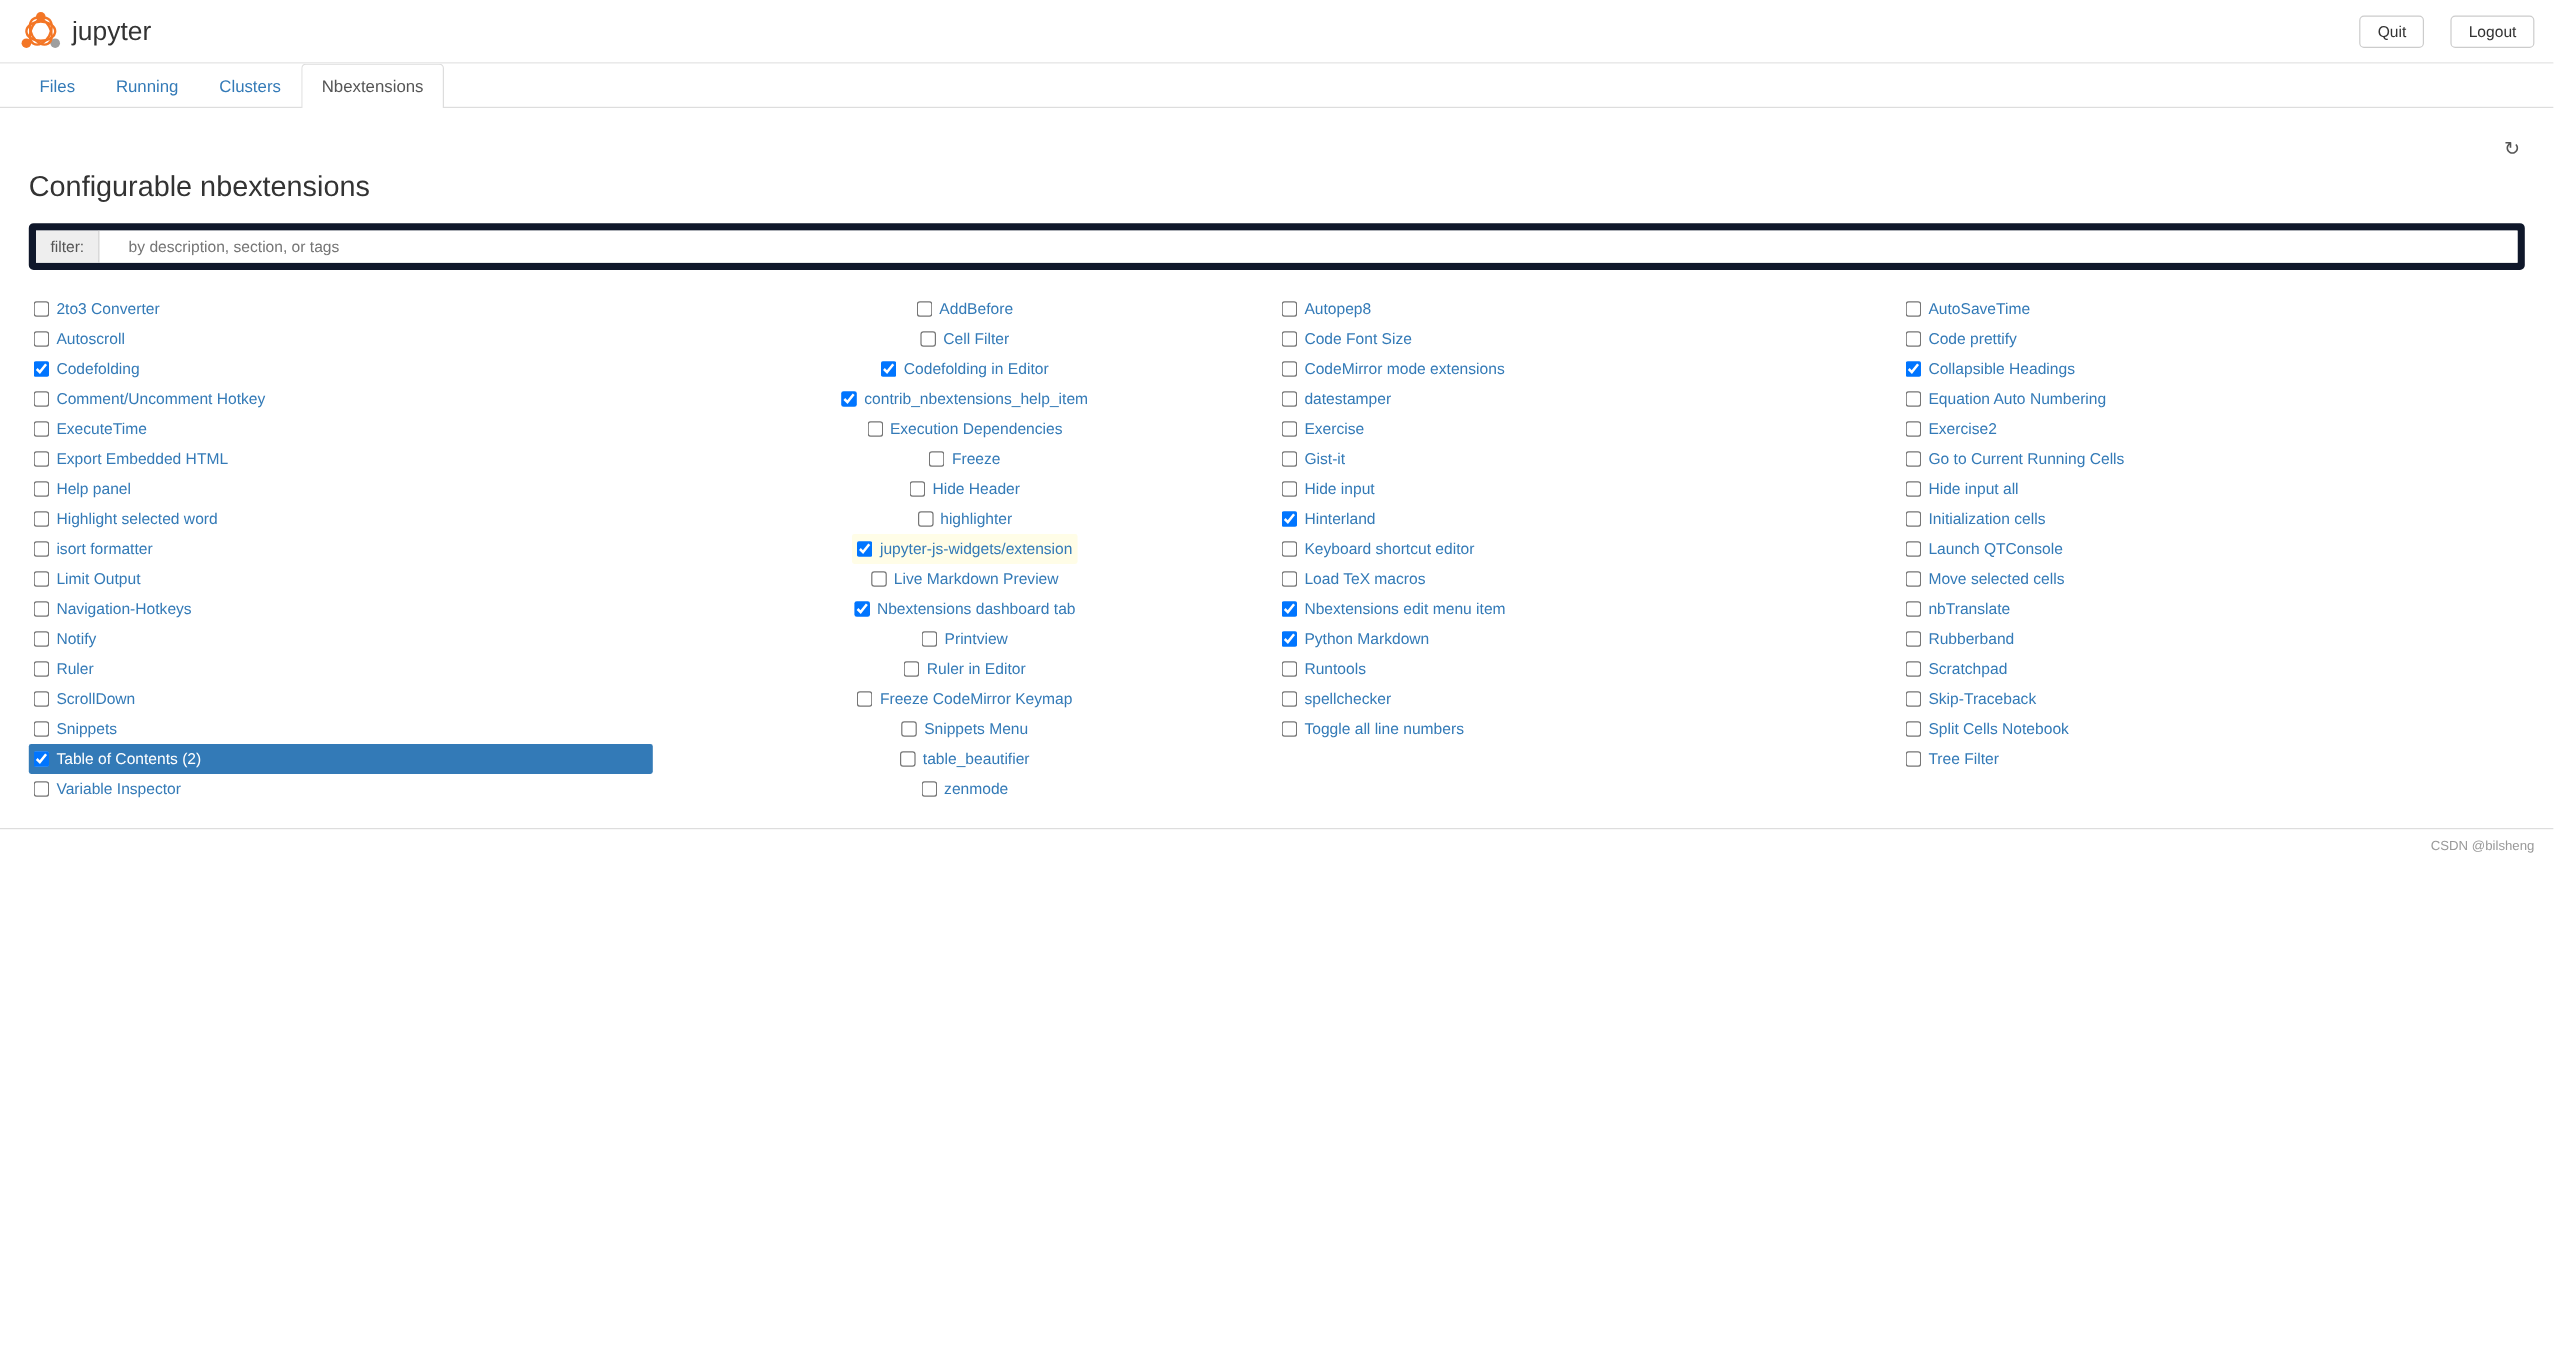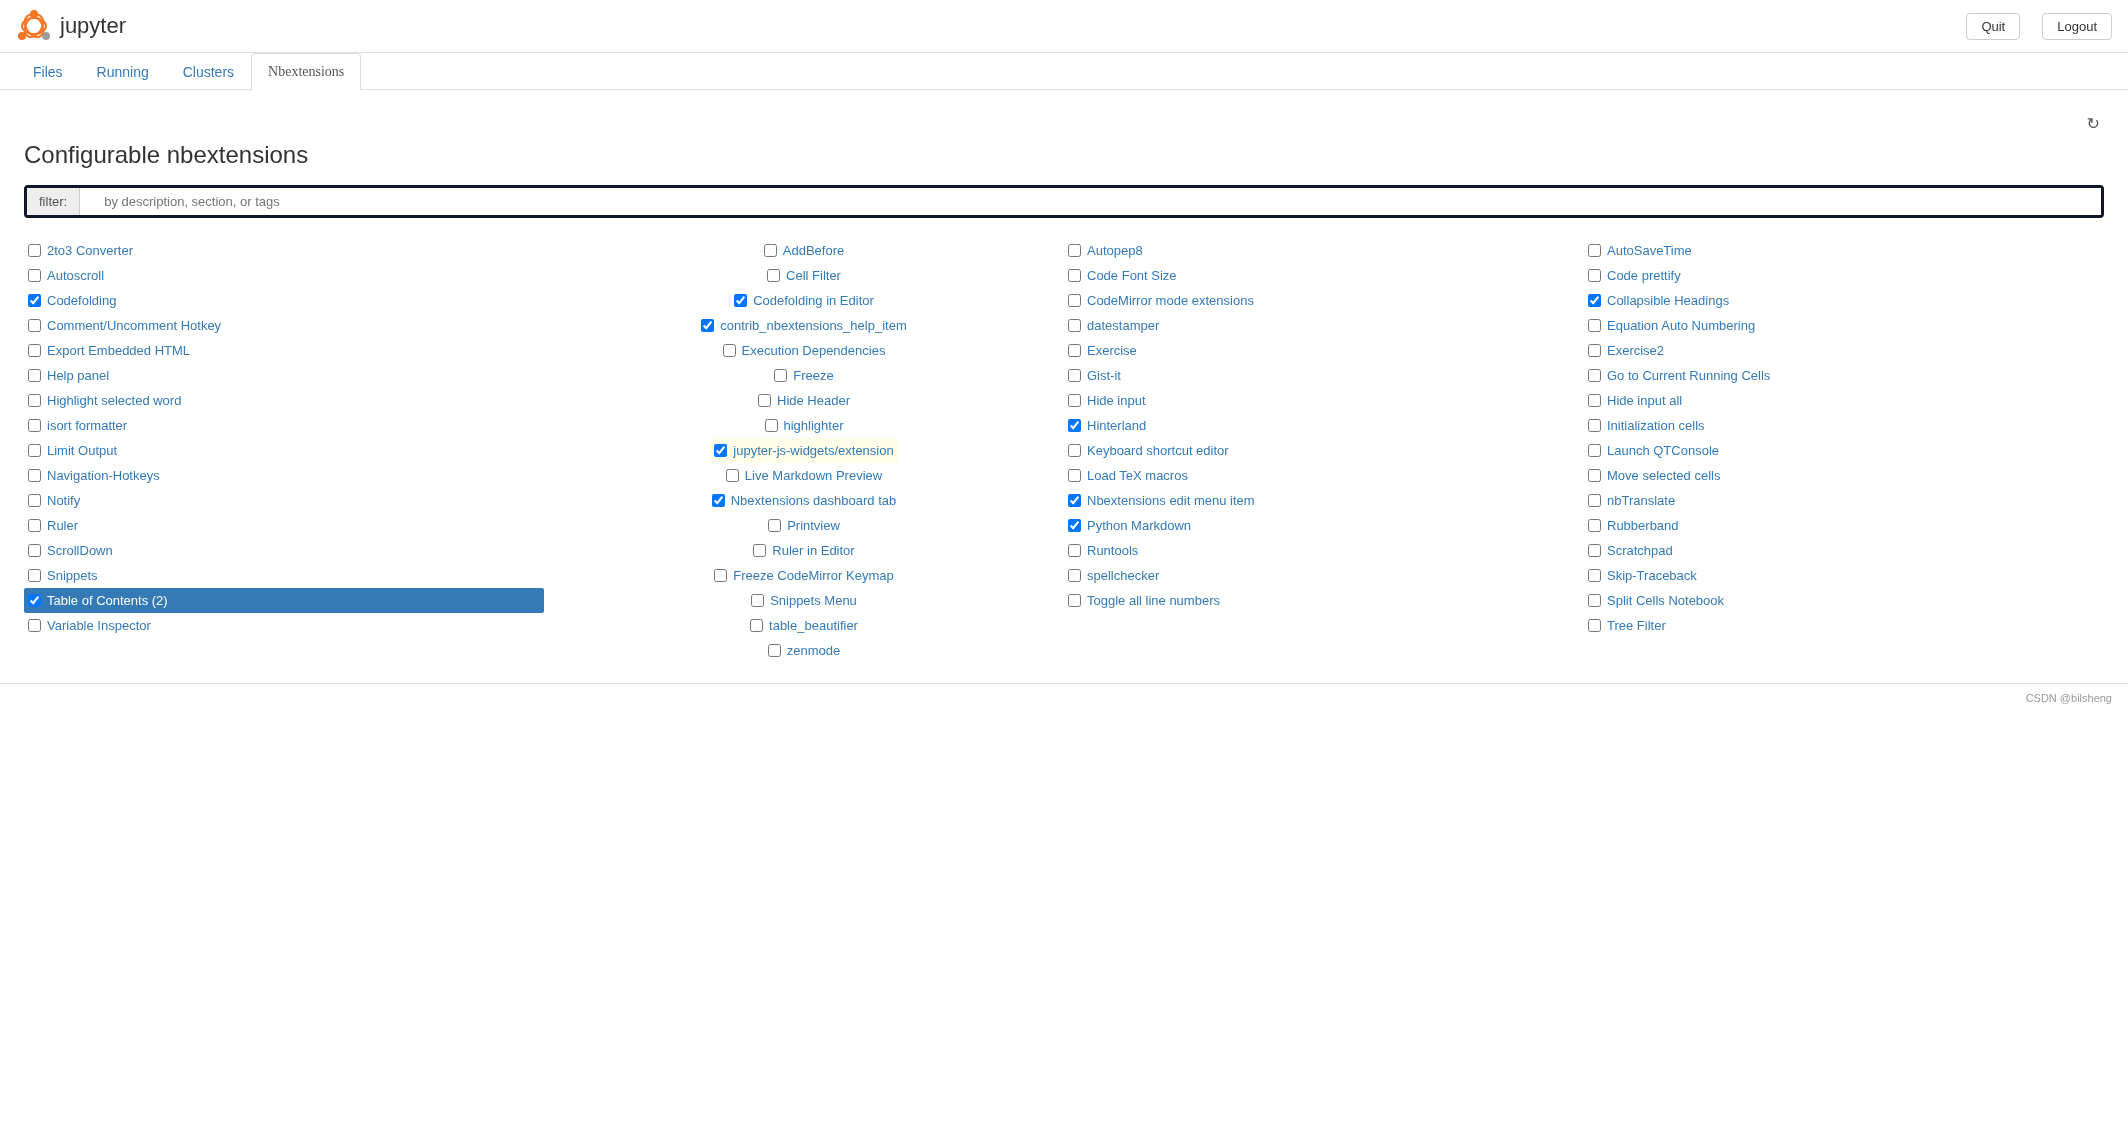--- a/index.html
+++ b/index.html
@@ -55,21 +55,20 @@
       border: 1px solid transparent;
       border-bottom: none;
       margin-bottom: -1px;
       text-decoration: none;
     }
     .tab.active {
       background: #fff;
       border-color: #ddd;
       color: #555;
       border-radius: 4px 4px 0 0;
-      font-family: Liberation Serif, serif;
     }
 
     
     .main {
       padding: 20px 24px;
     }
     .page-title {
       font-size: 24px;
       font-weight: normal;
       margin-bottom: 16px;
@@ -85,21 +84,21 @@
     }
     .disable-row input[type="checkbox"] {
       margin-top: 2px;
       flex-shrink: 0;
     }
 
     
     .filter-row {
       display: flex;
       align-items: center;
-      border: 3px solid #0f172a;
+      border: 6px solid #0f172a;
       border-radius: 4px;
       margin-bottom: 20px;
       overflow: hidden;
     }
     .filter-label {
       padding: 6px 12px;
       background: #eee;
       border-right: 1px solid #ccc;
       font-size: 13px;
       color: #555;
@@ -221,20 +220,24 @@
         <div class="ext-item">
           <input type="checkbox" checked="" style="">
           <a href="#">Codefolding</a>
         </div>
         <div class="ext-item">
           <input type="checkbox" style="">
           <a href="#">Comment/Uncomment Hotkey</a>
         </div>
         <div class="ext-item">
           <input type="checkbox" style="">
+          <a href="#">ExecuteTime</a>
+        </div>
+        <div class="ext-item">
+          <input type="checkbox" style="">
           <a href="#">Export Embedded HTML</a>
         </div>
         <div class="ext-item">
           <input type="checkbox" style="">
           <a href="#">Help panel</a>
         </div>
         <div class="ext-item">
           <input type="checkbox" style="">
           <a href="#">Highlight selected word</a>
         </div>

